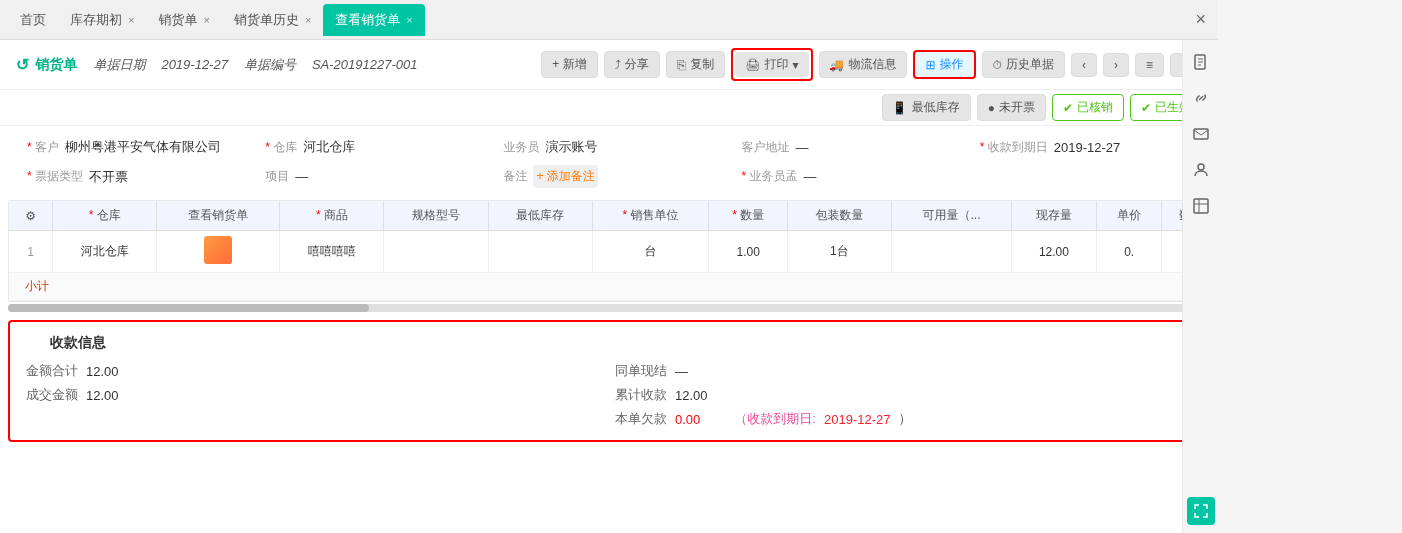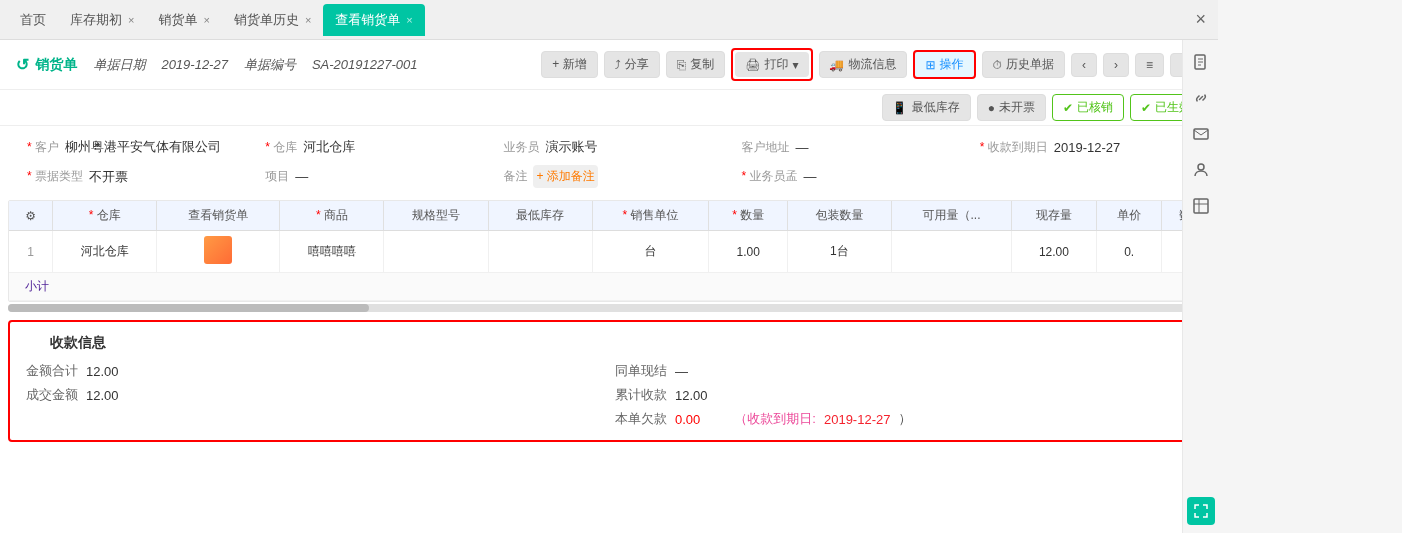--- a/index.html
+++ b/index.html
@@ -245,21 +245,21 @@
             <td></td>
             <td>台</td>
             <td>1.00</td>
             <td>1台</td>
             <td></td>
             <td>12.00</td>
             <td>0.</td>
             <td></td>
           </tr>
           <tr class="subtotal-row">
-            <td colspan="13" style="text-align:left; padding-left:16px; color:#4c1d95;">小计</td>
+            <td colspan="13" style="text-align:left; padding-left:16px; color:#c2410c;">小计</td>
           </tr>
         </tbody>
       </table>
     </div>
 
     <div class="scroll-indicator" style="margin-top:2px;">
       <div class="scroll-thumb"></div>
     </div>
 
     <div class="bottom-info">

